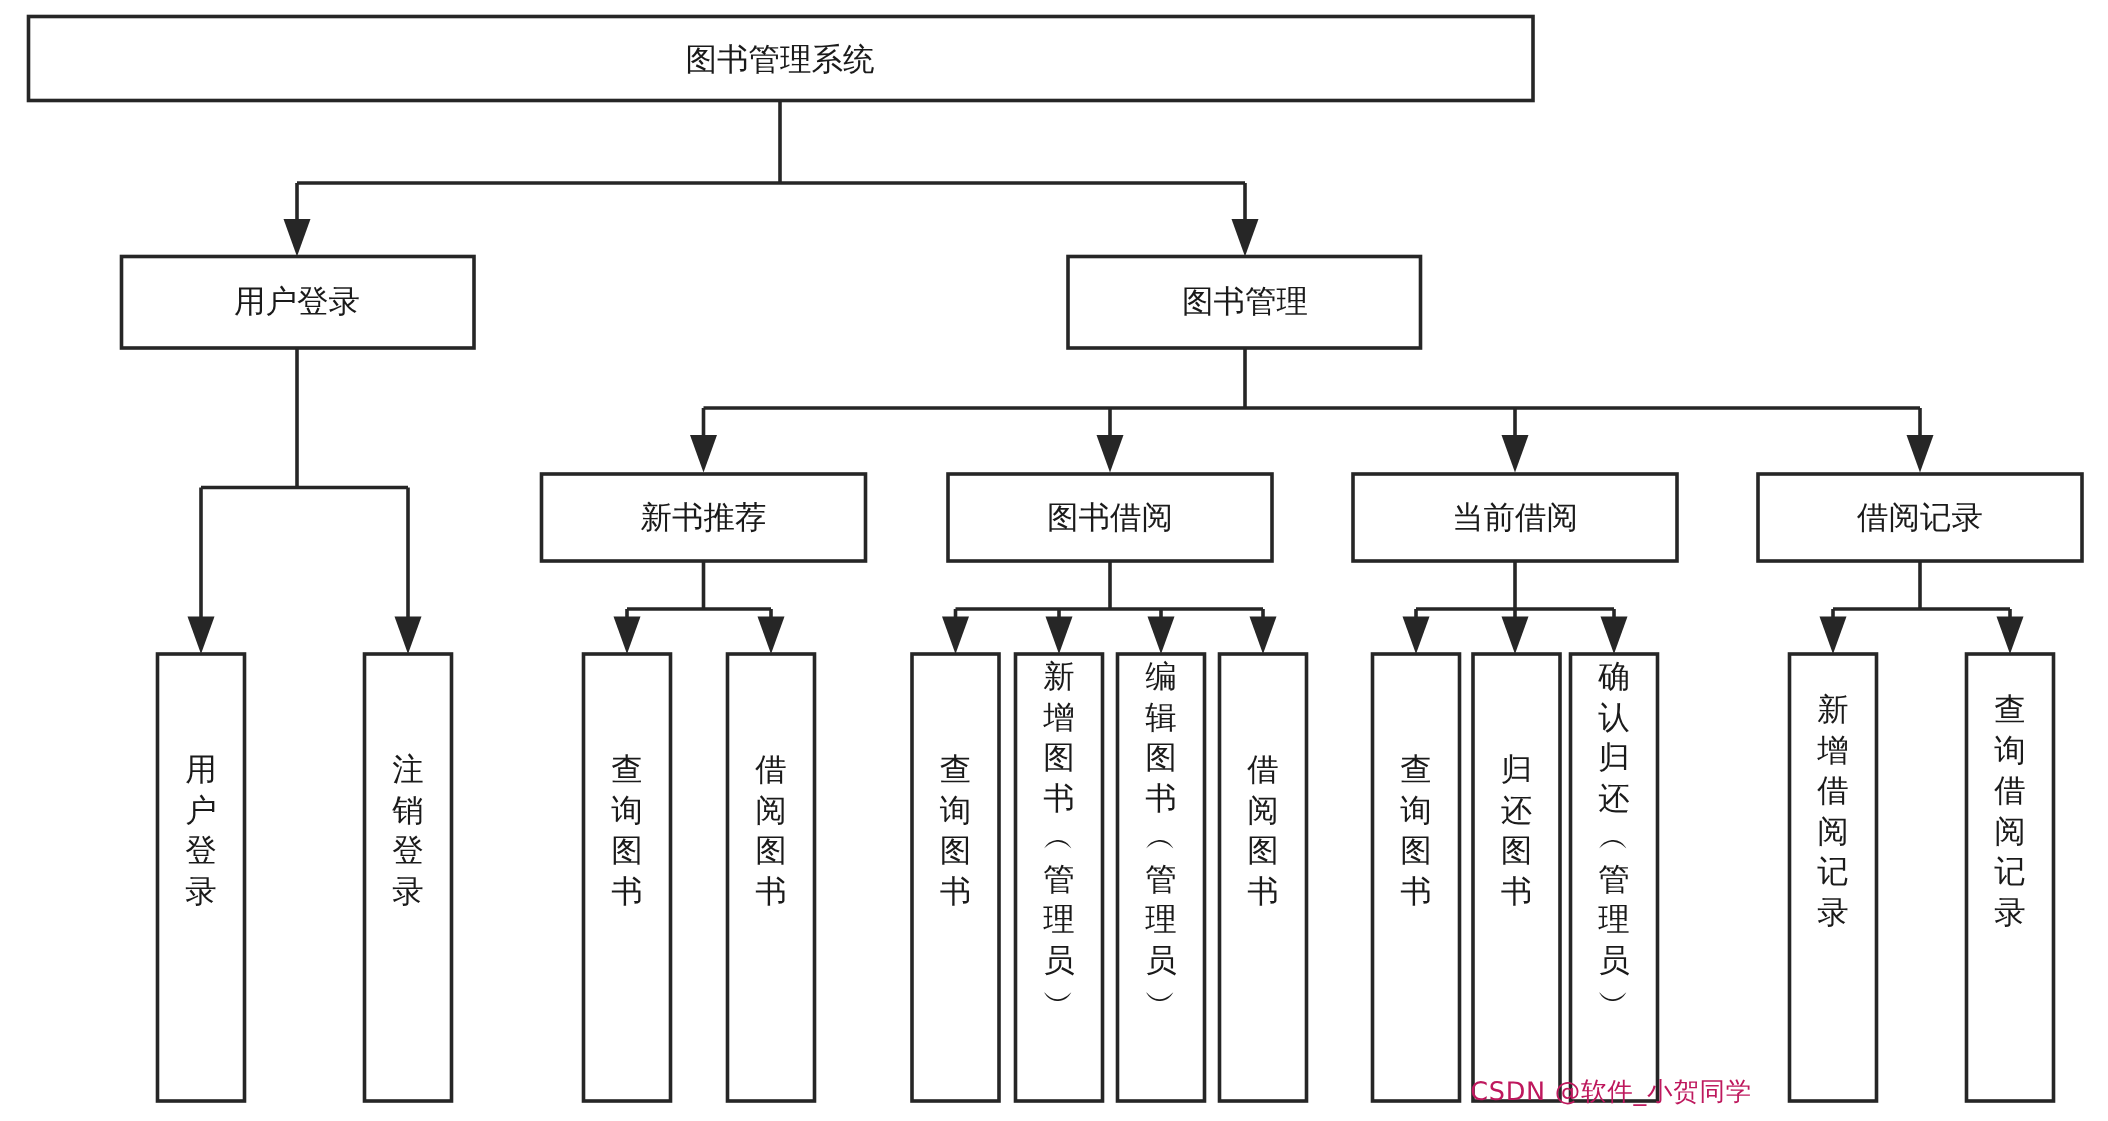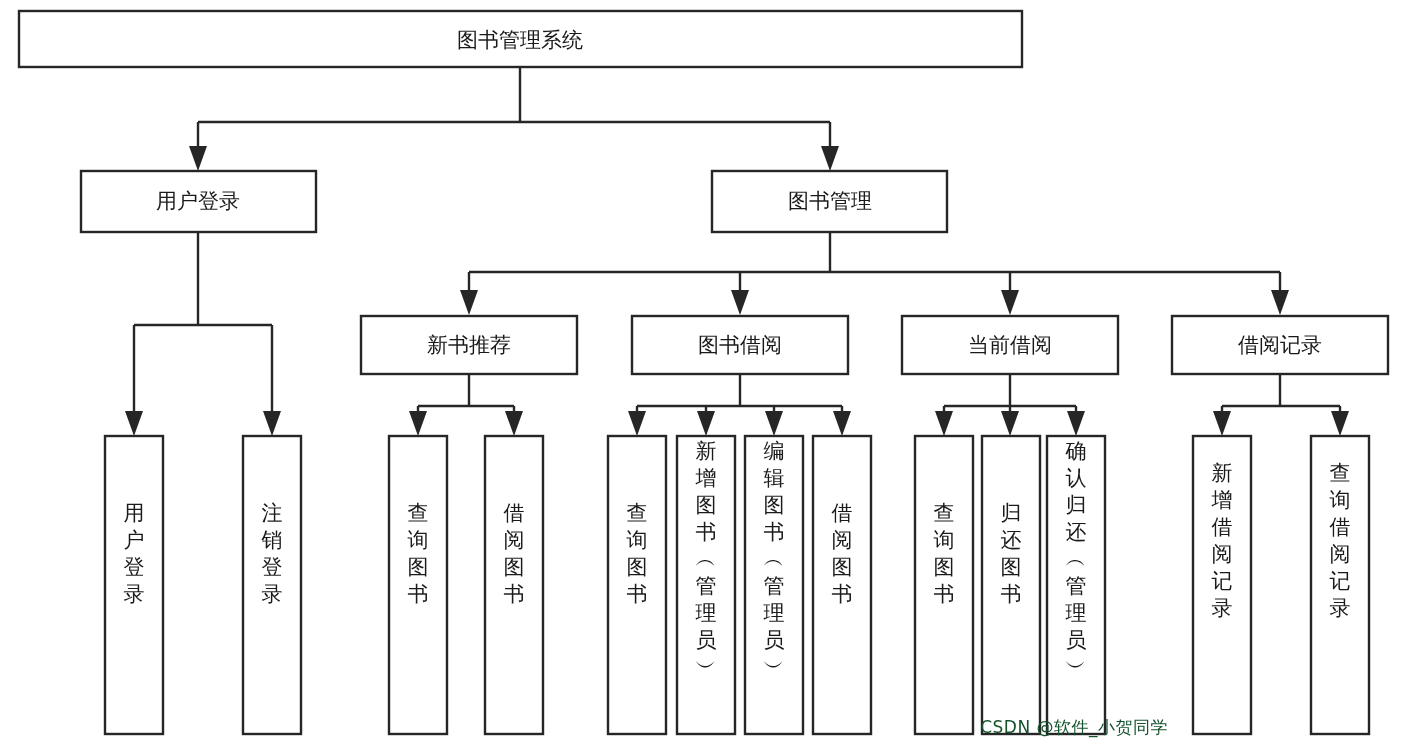--- a/index.html
+++ b/index.html
@@ -51,21 +51,21 @@
     font-family: "DejaVu Sans", "Liberation Sans", sans-serif;
     font-size: 21px;
     text-anchor: middle;
   }
   .watermark {
     position: absolute;
     right: 12px;
     bottom: 8px;
     font-family: "DejaVu Sans", "Liberation Sans", sans-serif;
     font-size: 17px;
-    color: #14532d;
+    color: #be185d;
     white-space: nowrap;
     letter-spacing: 0.5px;
   }
 </style>
 </head>
 <body>
 
 <div id="diagram-root">
 
   <svg id="tree-svg" viewBox="0 0 1405 747">

